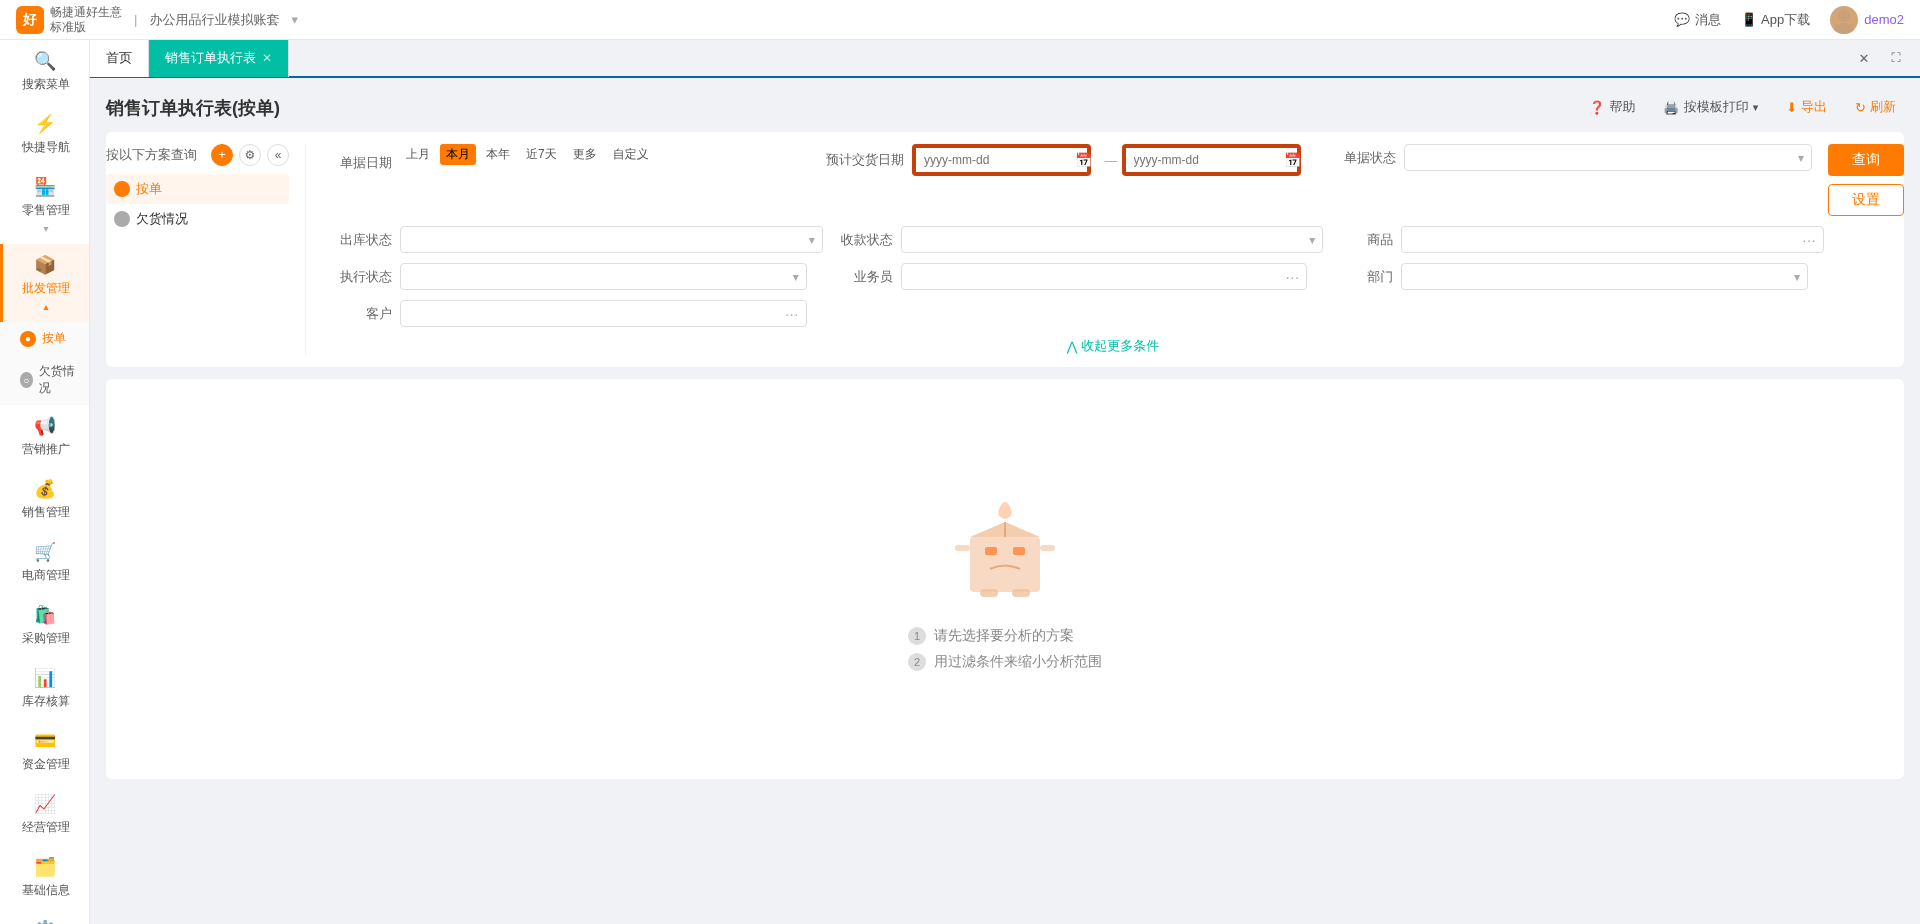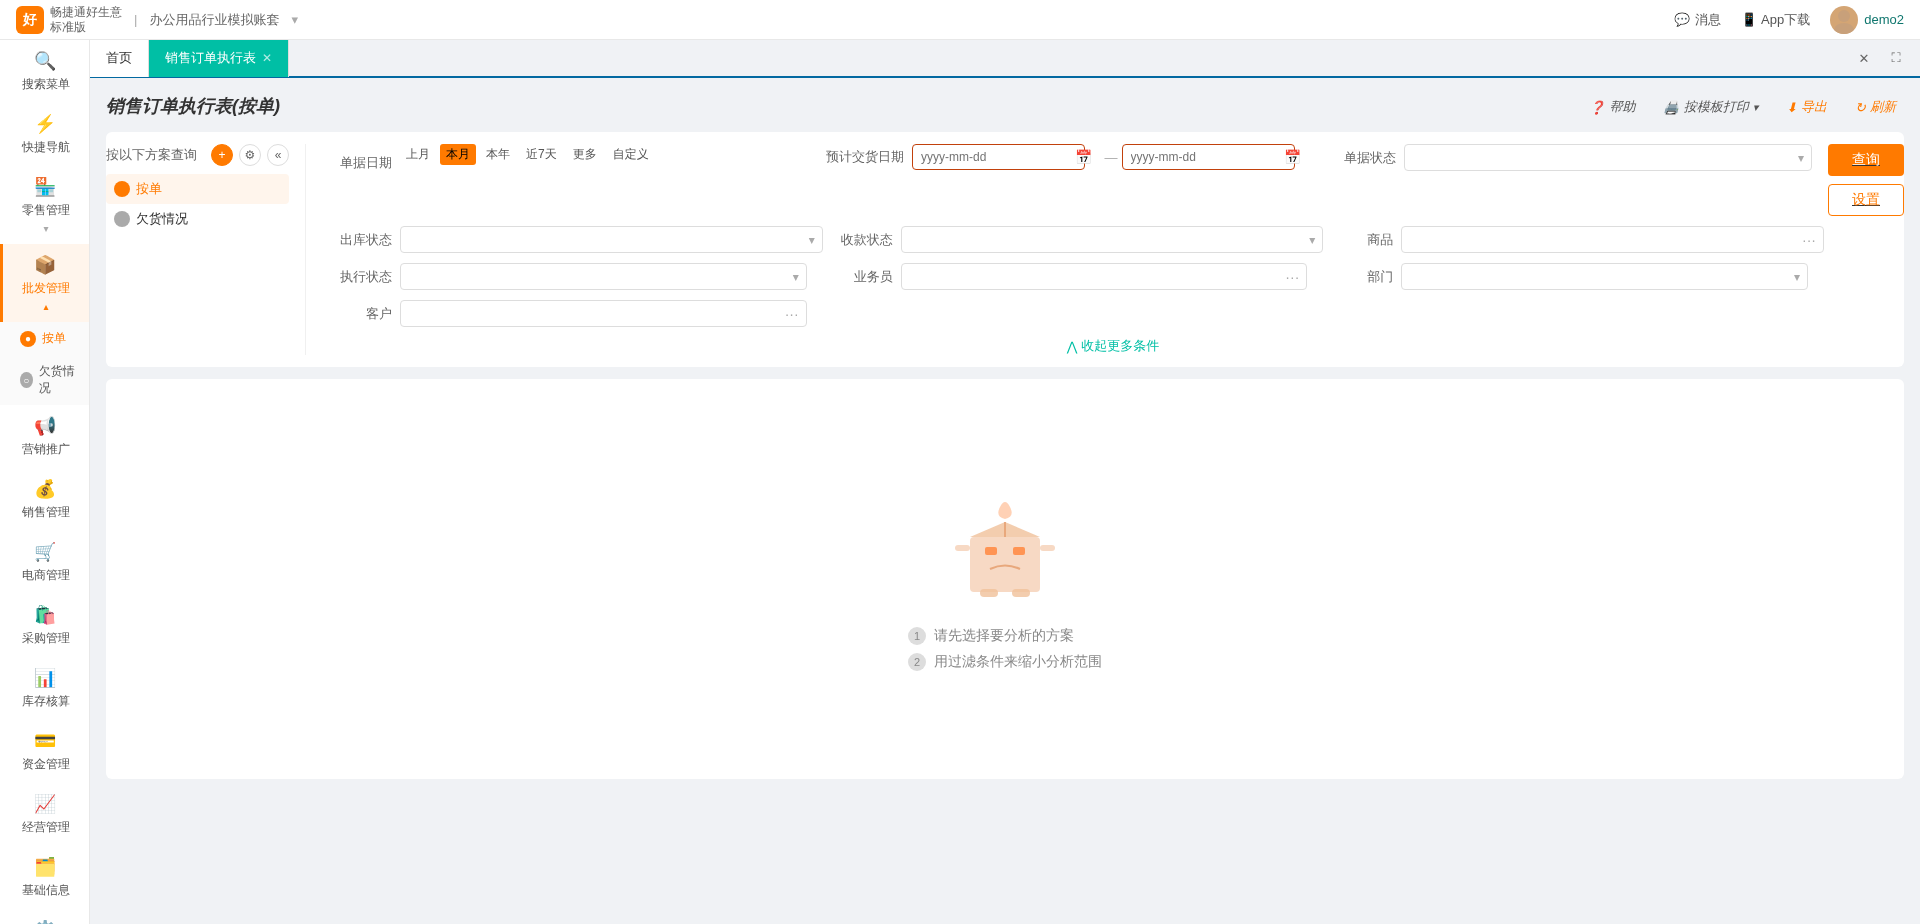--- a/index.html
+++ b/index.html
@@ -9,21 +9,21 @@
     .app-container { display: flex; flex-direction: column; height: 924px; width: 1920px; overflow: hidden; }
     .top-bar { height: 40px; background: #fff; display: flex; align-items: center; justify-content: space-between; padding: 0 16px; border-bottom: 1px solid #e8e8e8; flex-shrink: 0; }
     .top-bar-left { display: flex; align-items: center; gap: 8px; }
     .logo-area { display: flex; align-items: center; gap: 6px; }
     .logo-icon { width: 28px; height: 28px; background: #ff7a00; border-radius: 6px; display: flex; align-items: center; justify-content: center; color: #fff; font-size: 14px; font-weight: bold; }
     .logo-text { font-size: 12px; color: #666; line-height: 1.2; }
     .breadcrumb-path { font-size: 13px; color: #666; }
     .top-bar-right { display: flex; align-items: center; gap: 20px; }
     .top-bar-action { display: flex; align-items: center; gap: 4px; color: #555; cursor: pointer; font-size: 13px; }
     .user-avatar { width: 28px; height: 28px; border-radius: 50%; background: #d4a574; display: flex; align-items: center; justify-content: center; color: #fff; font-size: 11px; overflow: hidden; }
-    .user-name { font-size: 13px; color: #0f766e; cursor: pointer; }
+    .user-name { font-size: 13px; color: #8b5cf6; cursor: pointer; }
 
     
     .main-layout { display: flex; flex: 1; overflow: hidden; }
 
     
     .sidebar { width: 90px; background: #fff; border-right: 1px solid #e8e8e8; display: flex; flex-direction: column; flex-shrink: 0; overflow-y: auto; }
     .sidebar-item { display: flex; flex-direction: column; align-items: center; padding: 10px 4px; cursor: pointer; color: #555; font-size: 12px; gap: 4px; border-left: 3px solid transparent; transition: all 0.2s; }
     .sidebar-item.active { background: #fff5ec; color: #ff7a00; border-left-color: #ff7a00; }
     .sidebar-item-icon { font-size: 18px; }
     .sidebar-sub { background: #fafafa; }
@@ -37,21 +37,21 @@
     .tab-bar { display: flex; align-items: center; background: #f0f2f5; border-bottom: 2px solid #0369a1; flex-shrink: 0; height: 38px; }
     .tab-item { display: flex; align-items: center; gap: 6px; padding: 0 16px; height: 38px; cursor: pointer; font-size: 13px; color: #555; background: #e0e0e0; border-right: 1px solid #ddd; }
     .tab-item.active { background: #00bfa5; color: #fff; }
     .tab-item.home { background: #fff; color: #333; }
     .tab-close { font-size: 12px; cursor: pointer; opacity: 0.7; }
     .tab-controls { margin-left: auto; display: flex; align-items: center; gap: 8px; padding-right: 12px; }
     .tab-ctrl-btn { width: 24px; height: 24px; display: flex; align-items: center; justify-content: center; cursor: pointer; color: #666; border-radius: 3px; }
 
     
     .page-content { flex: 1; padding: 16px; overflow-y: auto; }
-    .page-header { display: flex; align-items: flex-start; justify-content: space-between; margin-bottom: 12px; font-style: italic; }
+    .page-header { display: flex; align-items: flex-end; justify-content: space-between; margin-bottom: 12px; }
     .page-title { font-size: 18px; font-weight: bold; color: #333; }
     .page-actions { display: flex; align-items: center; gap: 12px; }
     .page-action-btn { display: flex; align-items: center; gap: 4px; color: #555; cursor: pointer; font-size: 13px; padding: 4px 8px; border-radius: 4px; }
     .page-action-btn.orange { color: #ff7a00; }
 
     
     .filter-panel { background: #fff; border-radius: 6px; padding: 12px 0; margin-bottom: 12px; }
     .filter-section { display: flex; gap: 16px; }
     .filter-left { width: 200px; flex-shrink: 0; border-right: 1px solid #f0f0f0; padding-right: 16px; }
     .filter-scheme-header { display: flex; align-items: center; justify-content: space-between; margin-bottom: 8px; color: #666; font-size: 13px; }
@@ -68,34 +68,34 @@
     .filter-label { width: 70px; text-align: right; color: #666; font-size: 13px; flex-shrink: 0; }
     .filter-label-wide { width: 80px; text-align: right; color: #666; font-size: 13px; flex-shrink: 0; }
     .filter-control { flex: 1; position: relative; }
     .filter-input { width: 100%; border: 1px solid #ddd; border-radius: 4px; padding: 5px 28px 5px 8px; font-size: 13px; color: #333; outline: none; }
     .filter-select { width: 100%; border: 1px solid #ddd; border-radius: 4px; padding: 5px 28px 5px 8px; font-size: 13px; color: #333; outline: none; appearance: none; background: #fff; cursor: pointer; }
     .filter-chevron { position: absolute; right: 8px; top: 50%; transform: translateY(-50%); color: #aaa; font-size: 12px; pointer-events: none; }
     .filter-dots { position: absolute; right: 8px; top: 50%; transform: translateY(-50%); color: #aaa; font-size: 14px; pointer-events: none; cursor: pointer; }
     .filter-calendar { position: absolute; right: 8px; top: 50%; transform: translateY(-50%); color: #aaa; font-size: 14px; }
 
     .date-range { display: flex; align-items: center; gap: 4px; flex: 1; }
-    .date-input { flex: 1; border: 1px solid #c2410c; border-radius: 4px; padding: 5px 8px; font-size: 12px; color: #ccc; outline: none; }
+    .date-input { flex: 1; border: 4px solid #c2410c; border-radius: 4px; padding: 5px 8px; font-size: 12px; color: #ccc; outline: none; }
     .date-sep { color: #aaa; }
 
     .date-tabs { display: flex; gap: 4px; margin-bottom: 16px; align-items: center; }
     .date-tab { padding: 2px 6px; font-size: 12px; cursor: pointer; color: #555; border-radius: 3px; }
     .date-tab.active { background: #ff7a00; color: #000000; border-radius: 3px; }
     .date-range-text { font-size: 12px; color: #aaa; }
 
     .collapse-bar { display: flex; justify-content: center; margin-top: 10px; }
     .collapse-btn { display: flex; align-items: center; gap: 4px; color: #00bfa5; cursor: pointer; font-size: 13px; }
     .btn-query { background: #ff7a00; color: #fff; border: none; border-radius: 4px; padding: 7px 24px; font-size: 14px; cursor: pointer; }
     .btn-settings { background: #fff; color: #ff7a00; border: 1px solid #ff7a00; border-radius: 4px; padding: 6px 20px; font-size: 14px; cursor: pointer; }
 
-    .filter-actions-col { display: flex; flex-direction: column; gap: 8px; justify-content: space-between; padding-top: 0; text-decoration: underline; }
+    .filter-actions-col { display: flex; flex-direction: column; gap: 8px; justify-content: space-between; padding-top: 0; }
 
     
     .empty-state { display: flex; flex-direction: column; align-items: center; justify-content: center; flex: 1; padding: 60px 0; }
     .empty-icon { width: 120px; height: 120px; margin-bottom: 20px; }
     .empty-hints { display: flex; flex-direction: column; gap: 8px; }
     .empty-hint { display: flex; align-items: center; gap: 8px; color: #888; font-size: 14px; }
     .hint-num { width: 18px; height: 18px; border-radius: 50%; background: #ddd; color: #888; display: flex; align-items: center; justify-content: center; font-size: 11px; flex-shrink: 0; }
 
     .data-area { background: #fff; border-radius: 6px; flex: 1; display: flex; flex-direction: column; min-height: 400px; }
 

